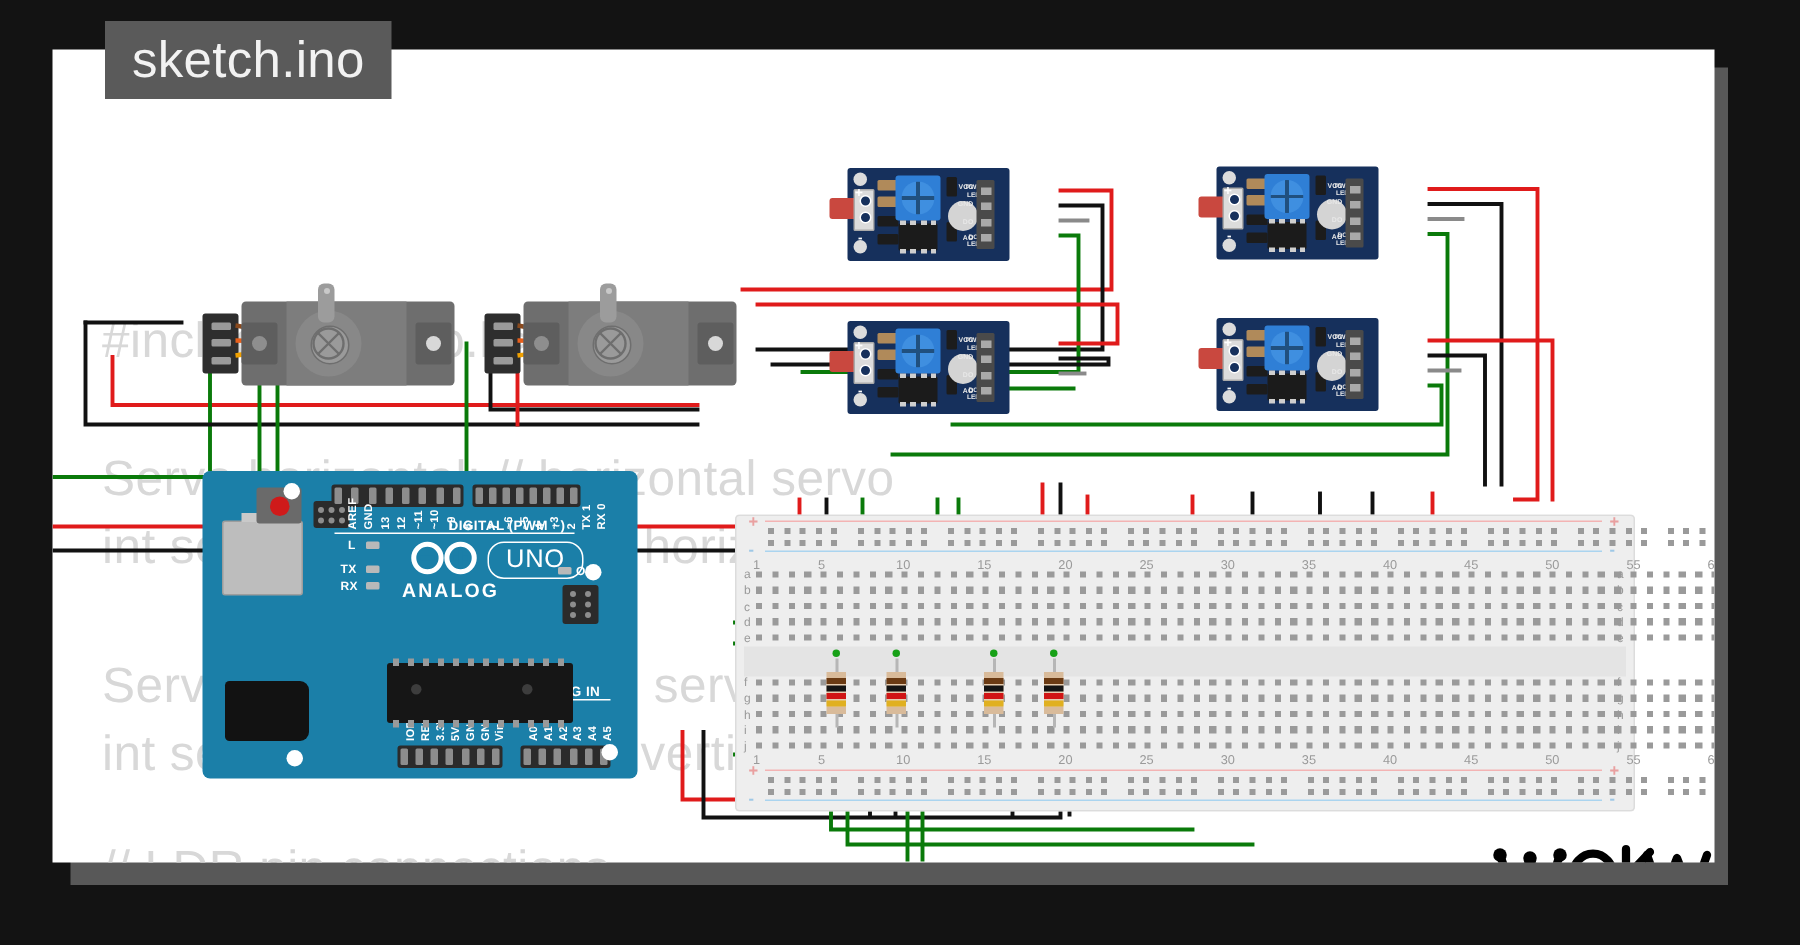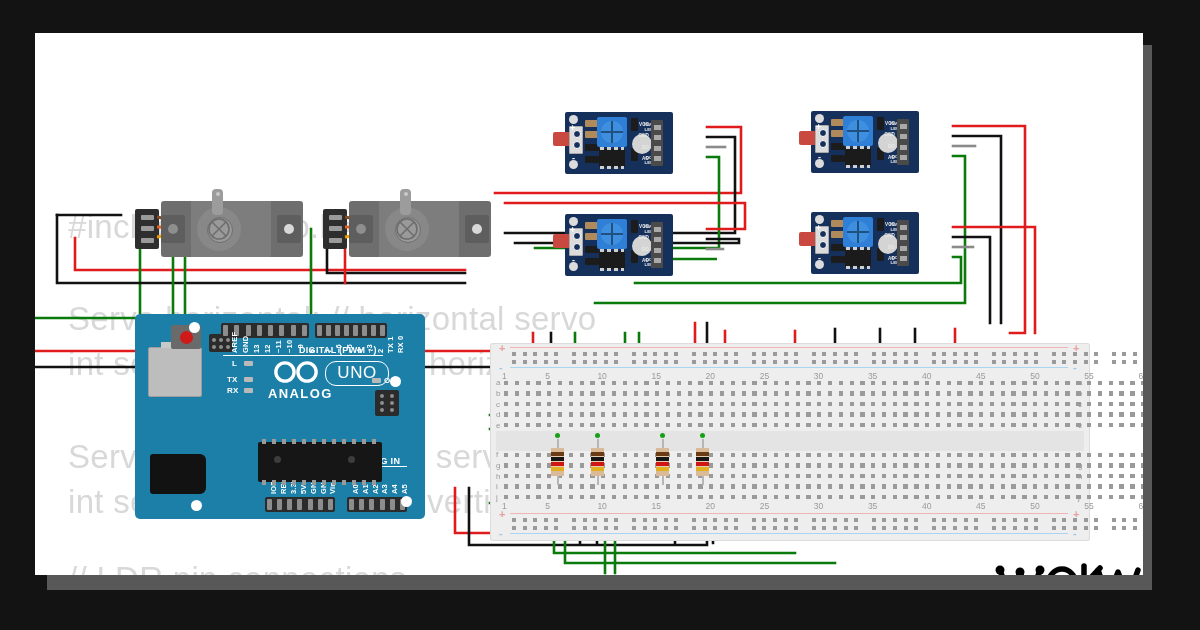--- a/index.html
+++ b/index.html
@@ -1662,14 +1662,15 @@
         <circle cx="30" cy="16" r="4.5"></circle>
         <circle cx="50" cy="14" r="4.5"></circle>
         <circle cx="20" cy="42" r="4.5"></circle>
         <circle cx="40" cy="42" r="4.5"></circle>
         <circle cx="165" cy="12" r="4.5"></circle>
       </g>
     </svg>
 
   </div>
 
+  <div class="tab-badge">sketch.ino</div>
 
 </div>
 
 </body></html>

